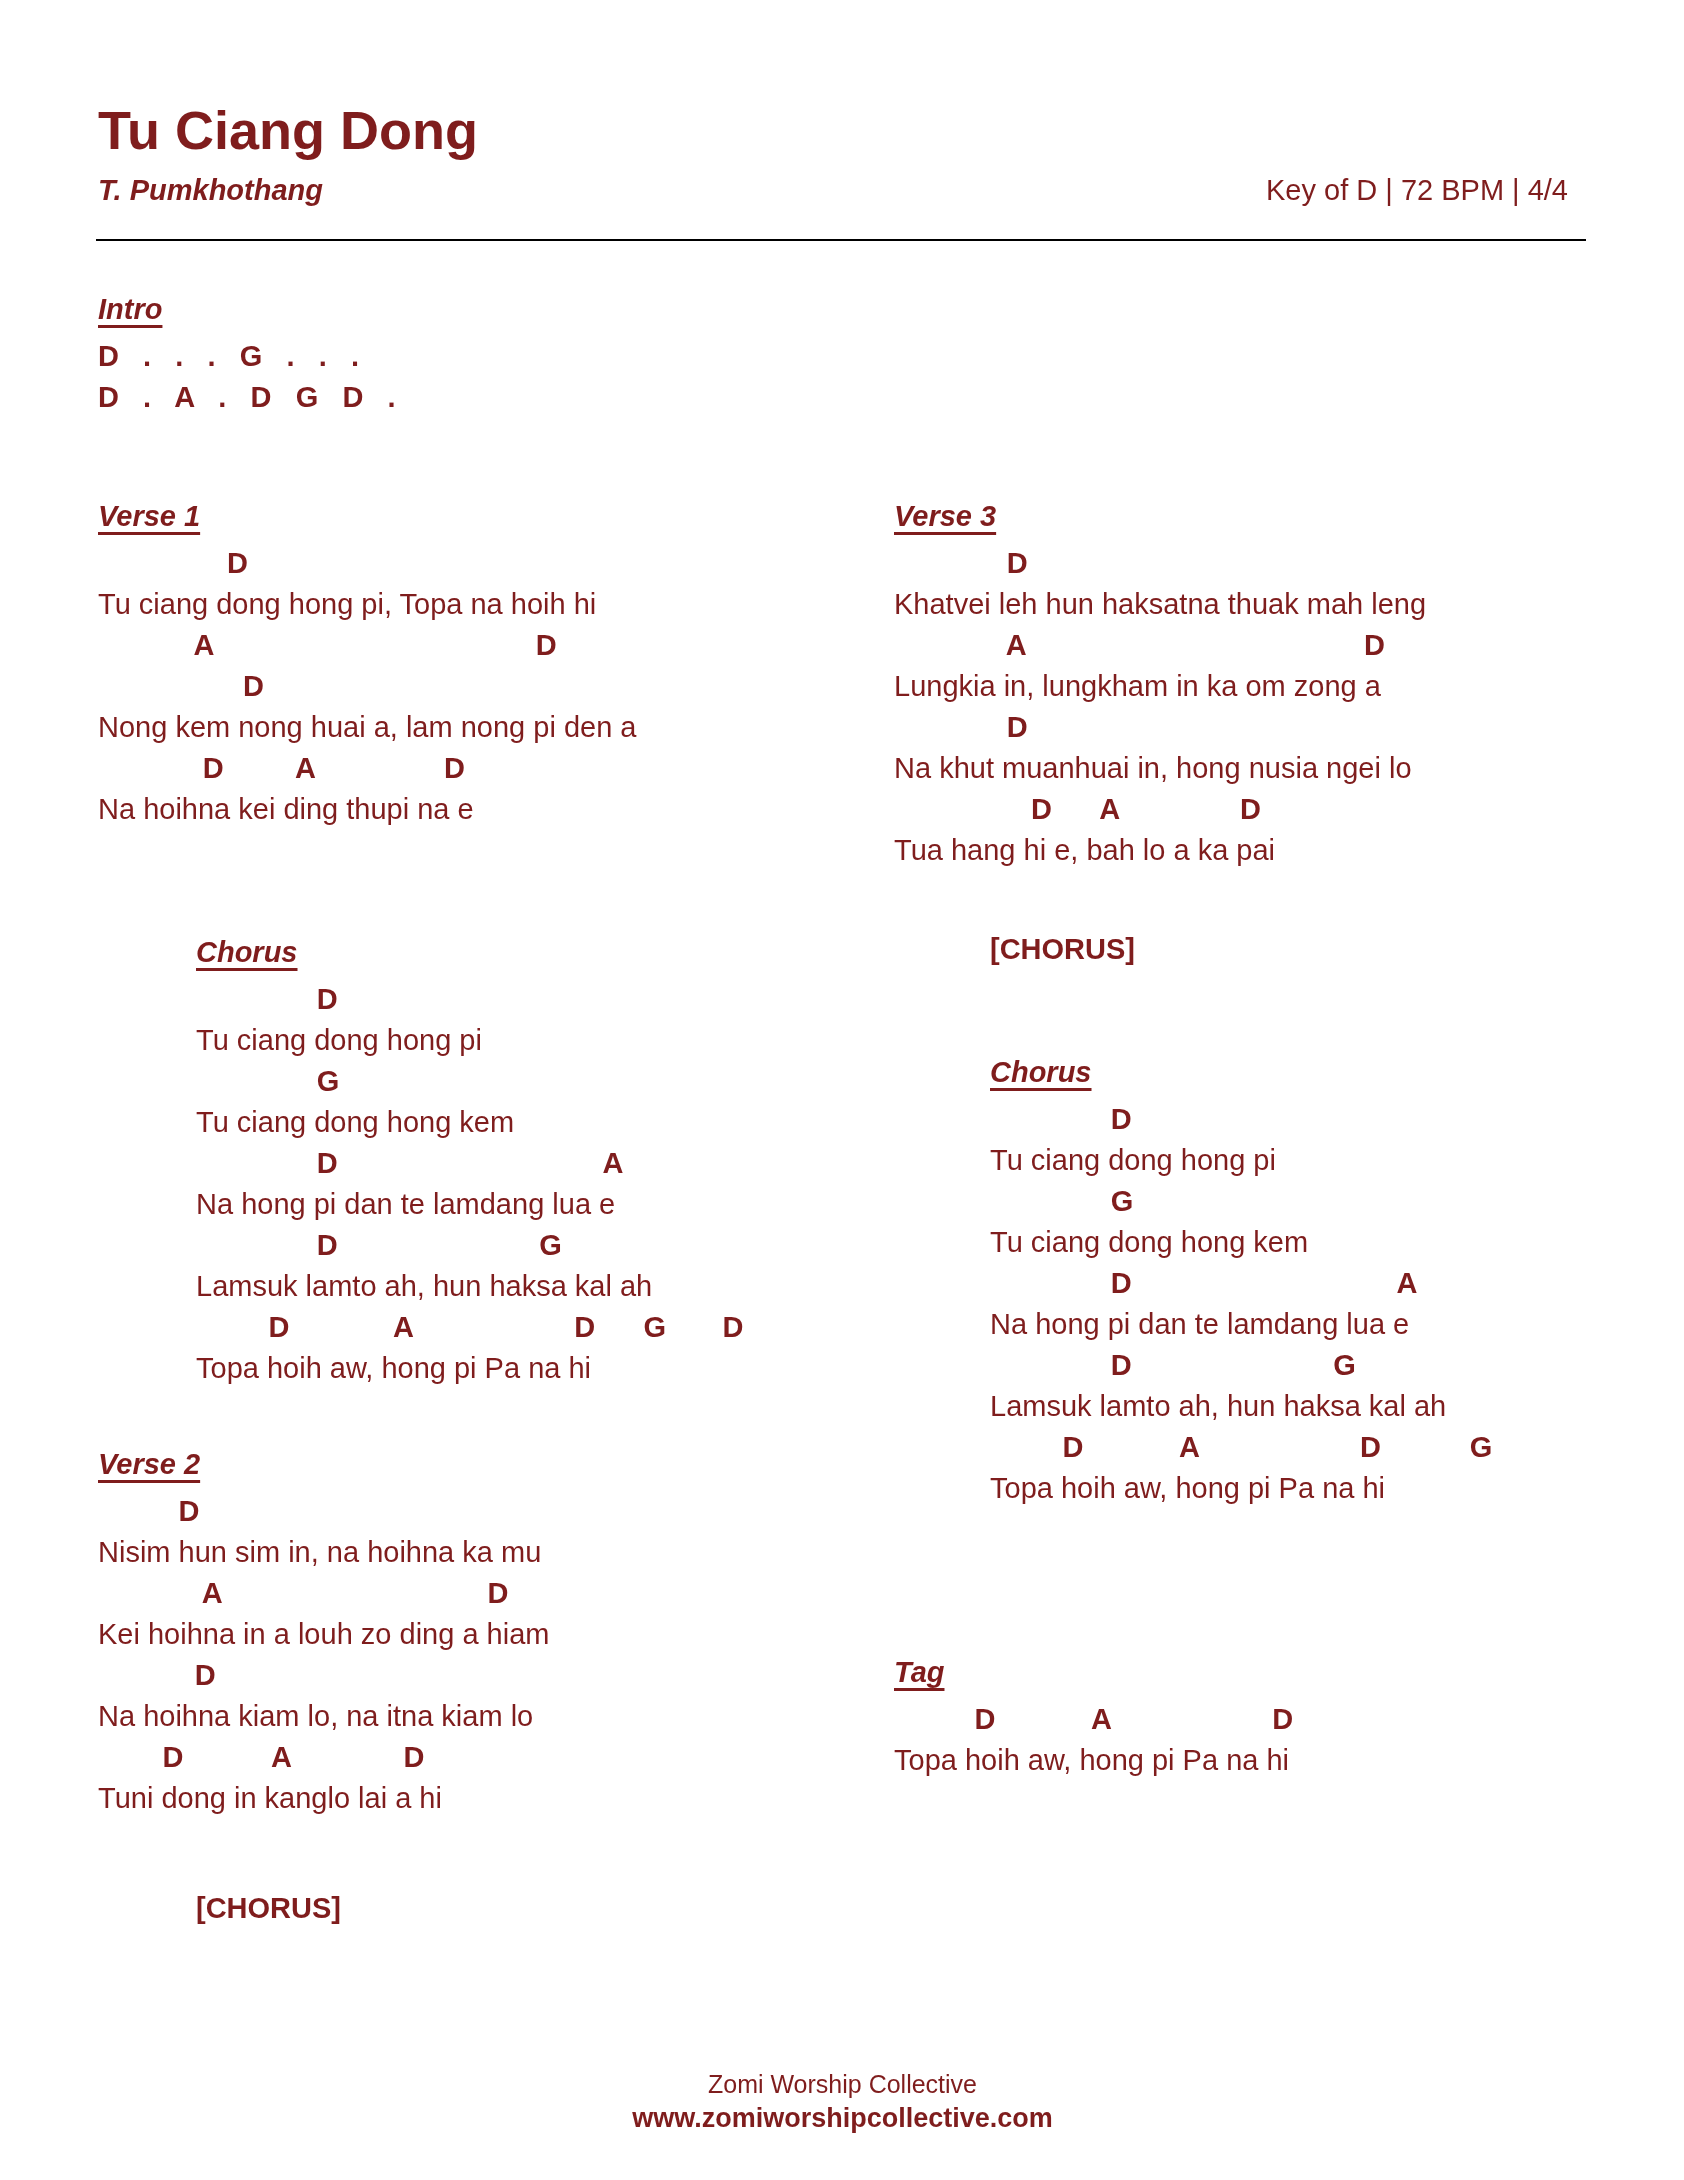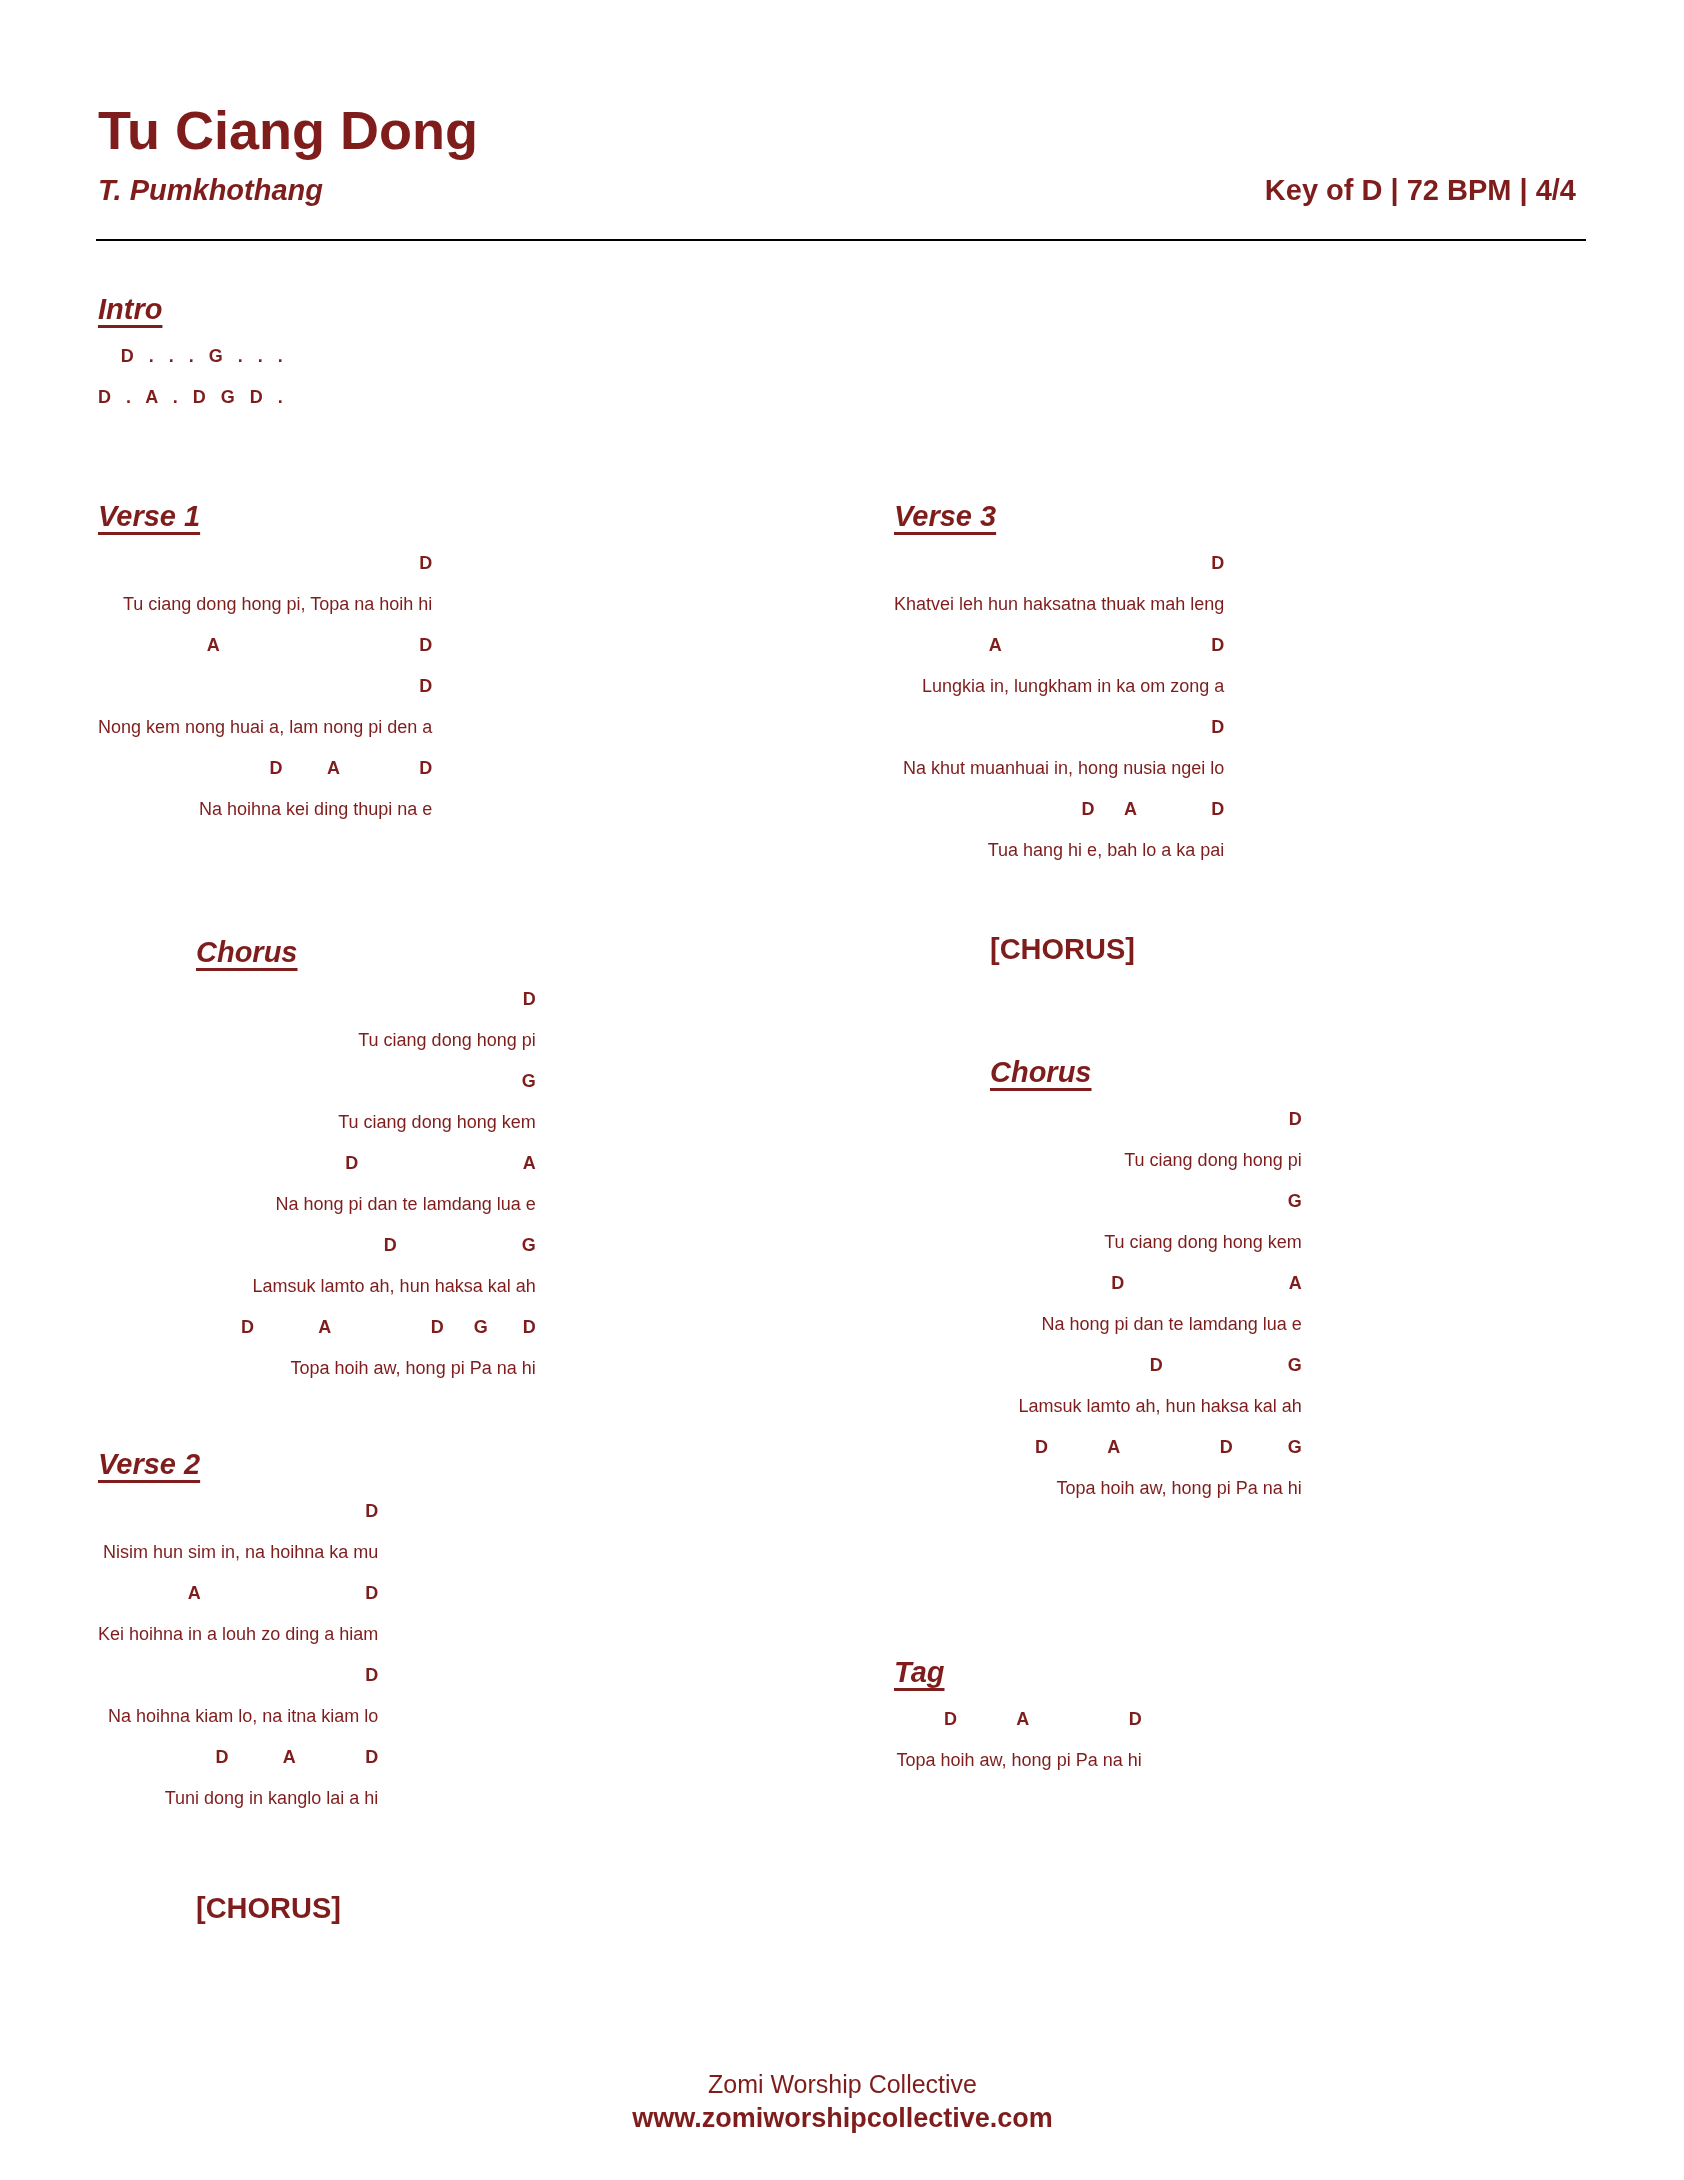--- a/index.html
+++ b/index.html
@@ -15,40 +15,40 @@
     position:absolute;left:98px;top:101px;
     font-size:54px;font-weight:700;line-height:1.1;
     white-space:pre;
   }
   .byline{
     position:absolute;left:98px;top:175px;
     font-size:29px;font-weight:700;font-style:italic;line-height:1.1;
     white-space:pre;
   }
   .meta{
-    position:absolute;right:109px;top:175px;
-    font-size:29px;font-weight:700;line-height:1.1;
+    position:absolute;right:117px;top:175px;
+    font-size:29px;font-weight:400;line-height:1.1;
     white-space:pre;
   }
   .rule{
     position:absolute;left:96px;right:99px;top:239px;
     border-top:2.6px solid #000;height:0;
   }
   .section{position:absolute;}
   .shead{
     display:inline-block;
     font-size:29px;font-weight:700;font-style:italic;
     text-decoration:underline;
     text-decoration-thickness:3px;
     text-underline-offset:6px;
     line-height:37px;
     margin-bottom:8px;
     white-space:pre;
   }
-  .line{font-size:18px;line-height:41px;white-space:pre;text-align:right;}
+  .line{font-size:29px;line-height:41px;white-space:pre;}
   .chords{font-weight:700;}
   .lyric{font-weight:400;}
   .cref{
     position:absolute;
     font-size:29px;font-weight:700;line-height:1.1;white-space:pre;
   }
   .footer{
     position:absolute;left:0;right:0;top:2068px;
     text-align:center;
   }

